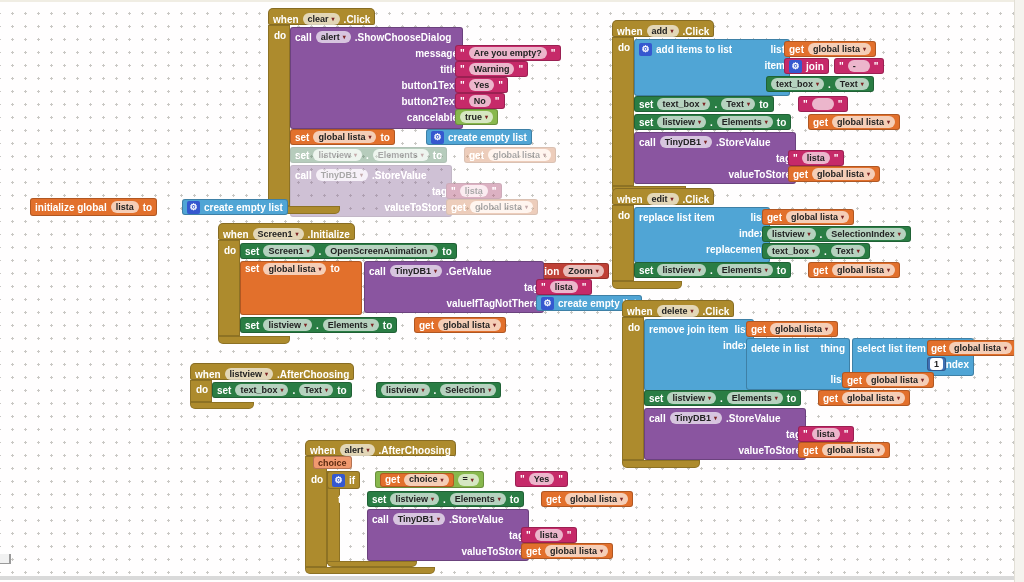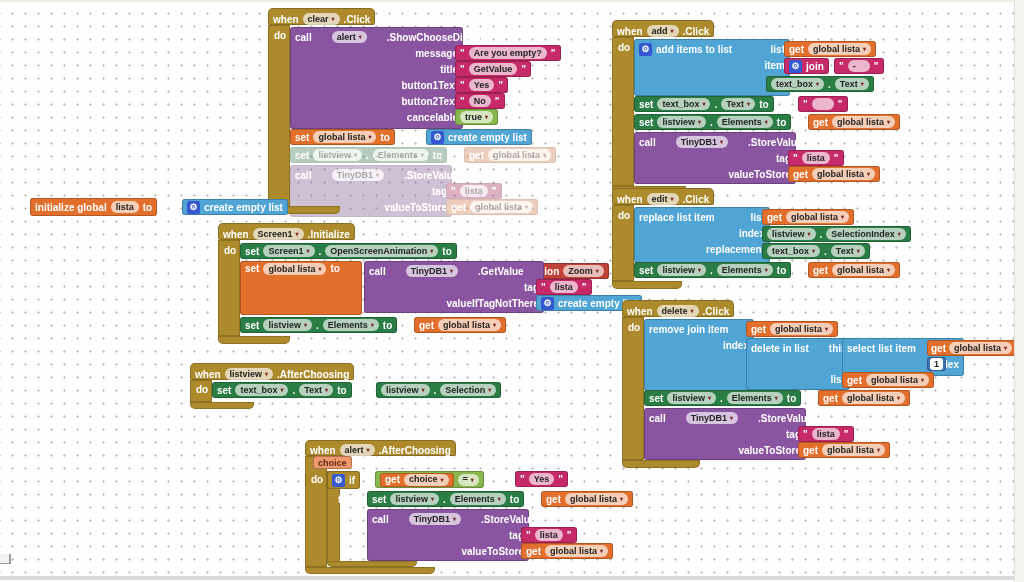--- a/index.html
+++ b/index.html
@@ -9,21 +9,21 @@
     background-image:radial-gradient(circle,#c9c8c4 1.1px,transparent 1.4px);
     background-size:13px 13px;background-position:6px 7px;}
   .topstrip{position:absolute;left:0;top:0;width:1024px;height:2px;background:#f0ede3;}
   .grp{position:absolute;}
   .blk{position:absolute;display:inline-flex;align-items:center;gap:4px;height:16px;
     padding:0 5px;border-radius:3px;color:#fff;font-size:10px;font-weight:bold;
     white-space:nowrap;box-shadow:inset 0 0 0 1px rgba(0,0,0,.22);}
   .hat{height:17px;border-radius:5px 5px 2px 2px;align-items:flex-end;}
   .mb{position:absolute;border-radius:3px;padding:2px 5px;box-shadow:inset 0 0 0 1px rgba(0,0,0,.22);
     color:#fff;font-size:10px;font-weight:bold;white-space:nowrap;}
-  .mrow{height:16px;display:flex;align-items:center;gap:20px;}
+  .mrow{height:16px;display:flex;align-items:center;gap:4px;}
   .mrow.right{justify-content:flex-end;}
   .mrow.split{justify-content:space-between;}
   .spine{position:absolute;width:22px;background:#ad8b2d;box-shadow:inset 0 0 0 1px rgba(0,0,0,.18);}
   .lip{position:absolute;height:8px;background:#ad8b2d;border-radius:0 0 5px 5px;
     box-shadow:inset 0 0 0 1px rgba(0,0,0,.18);}
   .dolbl{position:absolute;color:#fff;font-size:10px;font-weight:bold;}
   .gold{background:#ad8b2d;} .purple{background:#8a55a0;} .green{background:#2a7d44;}
   .orange{background:#e2702c;} .blue{background:#50a5d5;} .pink{background:#c62a69;}
   .lgreen{background:#88b84d;} .math{background:#3f71b5;} .red{background:#bf4137;margin-top:20px;}
   .salmon{background:#f0996e;color:#5d2a12;box-shadow:inset 0 0 0 1px rgba(0,0,0,.25);}
@@ -89,21 +89,21 @@
     <div class="blk pink" style="left:187px;top:37px;">
       <span class="q">"</span>
       <span class="pill">
           <span>Are you empty?</span>
         </span>
       <span class="q">"</span>
     </div>
     <div class="blk pink" style="left:187px;top:53px;">
       <span class="q">"</span>
       <span class="pill">
-          <span>GetValue</span>
+          <span>Warning</span>
         </span>
       <span class="q">"</span>
     </div>
     <div class="blk pink" style="left:187px;top:69px;">
       <span class="q">"</span>
       <span class="pill">
           <span>Yes</span>
         </span>
       <span class="q">"</span>
     </div>
@@ -652,21 +652,21 @@
     <div class="mb blue" style="left:124px;top:38px;width:94px;height:48px;">
       <div class="mrow split">
           <span>delete in list</span>
           <span>thing</span>
         </div>
       <div class="mrow"></div>
       <div class="mrow right" style="height:14px;">
           <span>list</span>
         </div>
     </div>
-    <div class="mb blue" style="left:220px;top:38px;width:112px;height:34px;">
+    <div class="mb blue" style="left:230px;top:38px;width:112px;height:34px;">
       <div class="mrow split">
           <span>select list item</span>
           <span>list</span>
         </div>
       <div class="mrow right">
           <span>index</span>
         </div>
     </div>
     <div class="blk orange" style="left:305px;top:40px;padding:0 4px;gap:3px;">
       <span>get</span>

